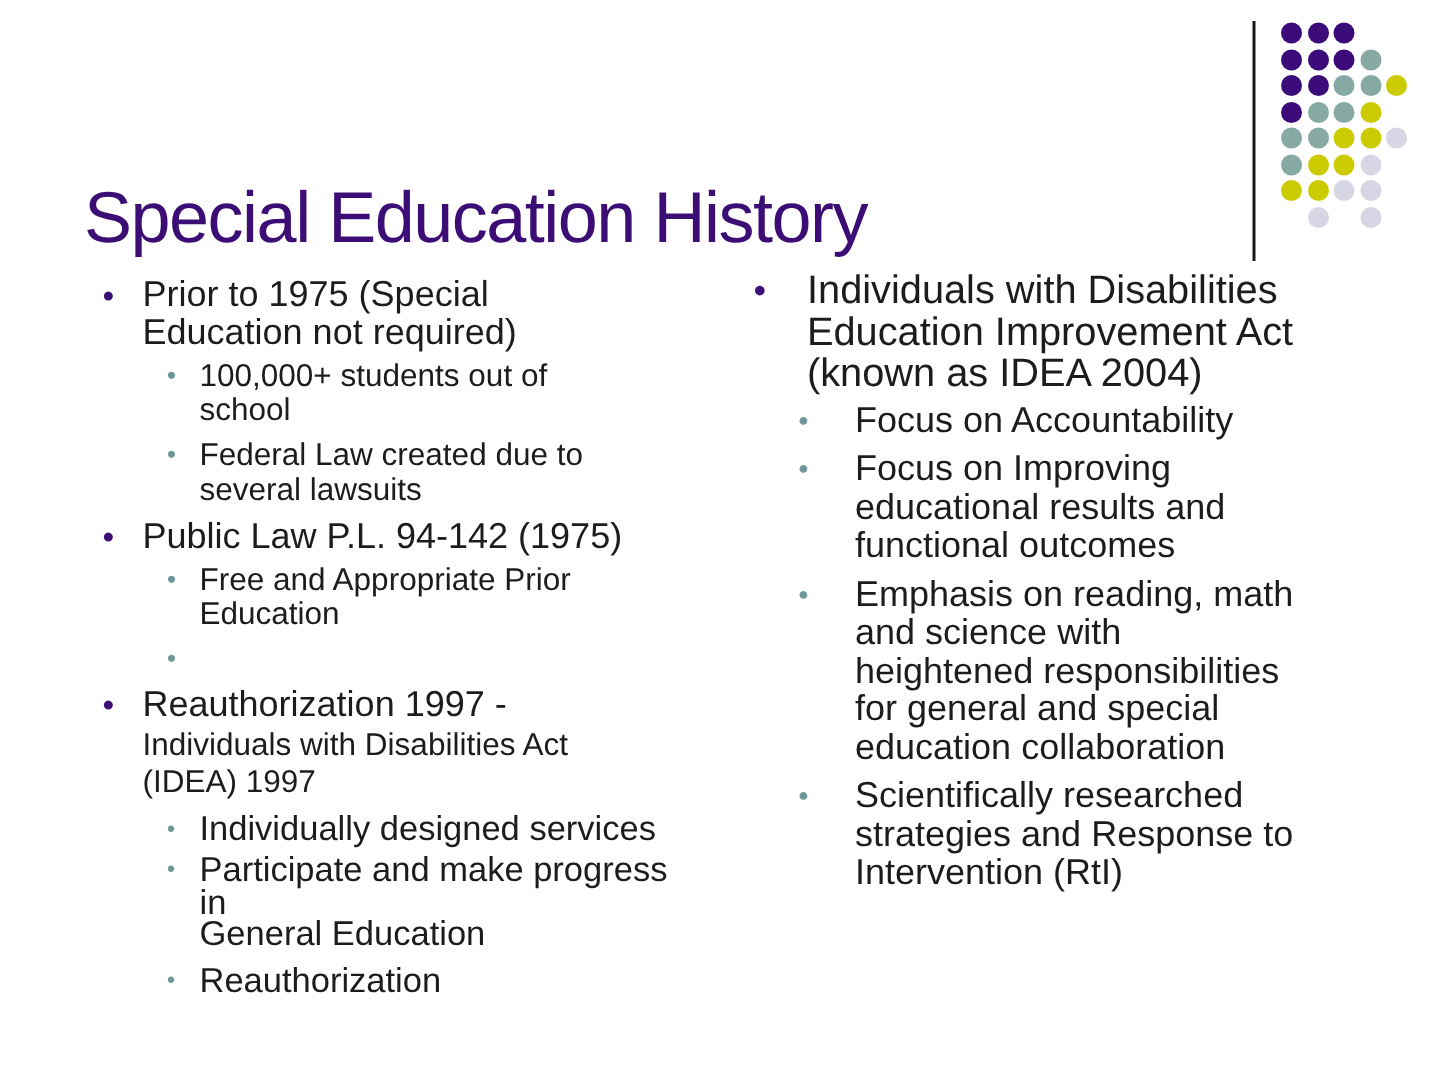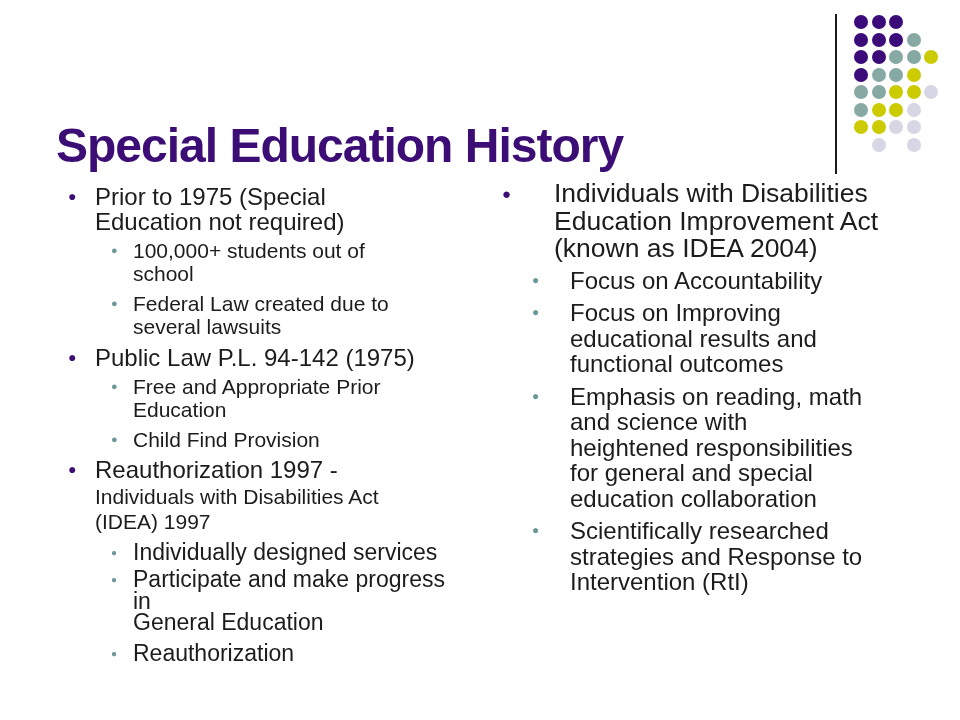--- a/index.html
+++ b/index.html
@@ -5,21 +5,21 @@
   html,body { margin:0; padding:0; }
   body {
     width:960px; height:720px; background:#ffffff;
     font-family:"Liberation Sans", sans-serif;
     color:#1c1c1c;
   }
   .slide { position:relative; width:960px; height:720px; background:#ffffff; overflow:hidden; }
 
   .title {
     position:absolute; left:56px; top:90px;
-    font-size:48px; font-weight:700; line-height:1;
+    font-size:48px; font-weight:400; line-height:1;
     color:#3B0D75; letter-spacing:-1px; white-space:nowrap;
   }
 
   .vline { position:absolute; left:835px; top:14px; width:2px; height:160px; background:#1a1a1a; }
 
   .dotgrid {
     position:absolute; left:854px; top:15px;
     display:grid; grid-template-columns:repeat(5,17.5px); grid-auto-rows:17.5px;
   }
   .dot { width:14px; height:14px; border-radius:50%; }
@@ -44,21 +44,21 @@
   .col-left .l2s { margin-left:49px; }
   .col-left .l2s .bullet { width:22px; font-size:10px; line-height:21.5px; color:#6E9898; }
   .col-left .l2s .txt { font-size:23px; line-height:21.5px; }
 
   .mt5 { margin-top:5px; } .mt6 { margin-top:6px; } .mt7 { margin-top:7px; }
   .mt8 { margin-top:8px; } .mt9 { margin-top:9px; }
 
   
   .col-right .l1 { padding-left:4px; }
   .col-right .l1 .bullet { width:36px; font-size:15px; line-height:28px; color:#3B0D75; }
-  .col-right .l1 .txt { font-size:26.5px; line-height:27.5px;margin-left:16px; }
+  .col-right .l1 .txt { font-size:26.5px; line-height:27.5px; }
   .col-right .l2 { margin-left:34px; }
   .col-right .l2 .bullet { width:38px; font-size:12px; line-height:25.5px; color:#6E9898; }
   .col-right .l2 .txt { font-size:24px; line-height:25.5px; }
 </style>
 </head>
 <body>
 
 <div class="slide">
 
   <h1 class="title">Special Education History</h1>
@@ -127,21 +127,20 @@
       <span class="bullet">●</span>
       <span class="txt">Public Law P.L. 94-142 (1975)</span>
     </div>
     <div class="item l2 mt5">
       <span class="bullet">●</span>
       <span class="txt">Free and Appropriate Prior
 Education</span>
     </div>
     <div class="item l2 mt7">
       <span class="bullet">●</span>
-      <span class="txt">Child Find Provision</span>
     </div>
     <div class="item l1 mt6">
       <span class="bullet">●</span>
       <span class="txt"><span>Reauthorization 1997 - </span><span class="txt-small">
 Individuals with Disabilities Act
 (IDEA) 1997</span></span>
     </div>
     <div class="item l2s mt8">
       <span class="bullet">●</span>
       <span class="txt">Individually designed services</span>

